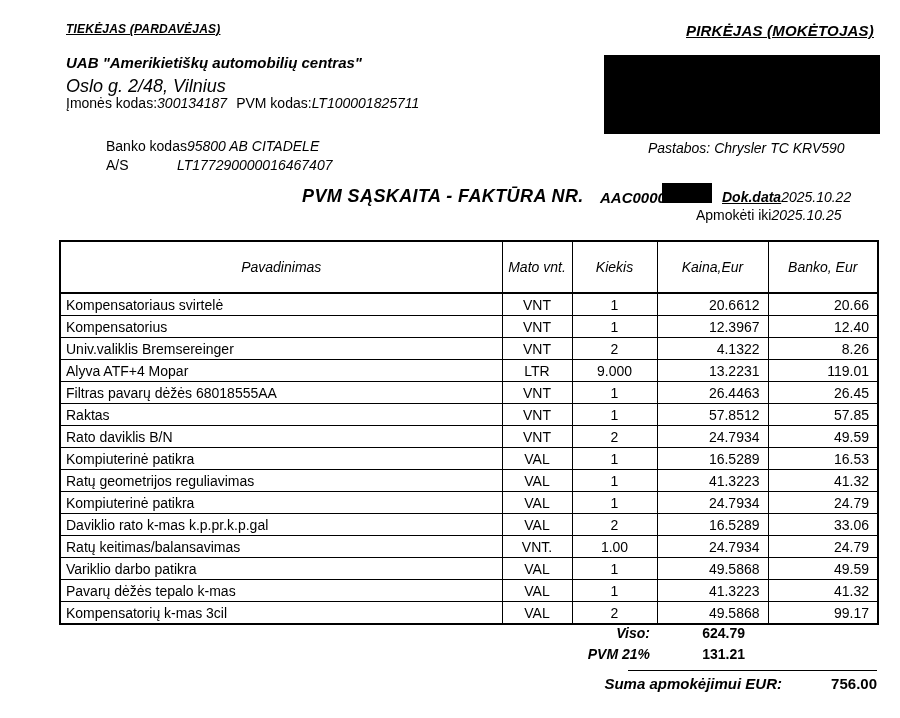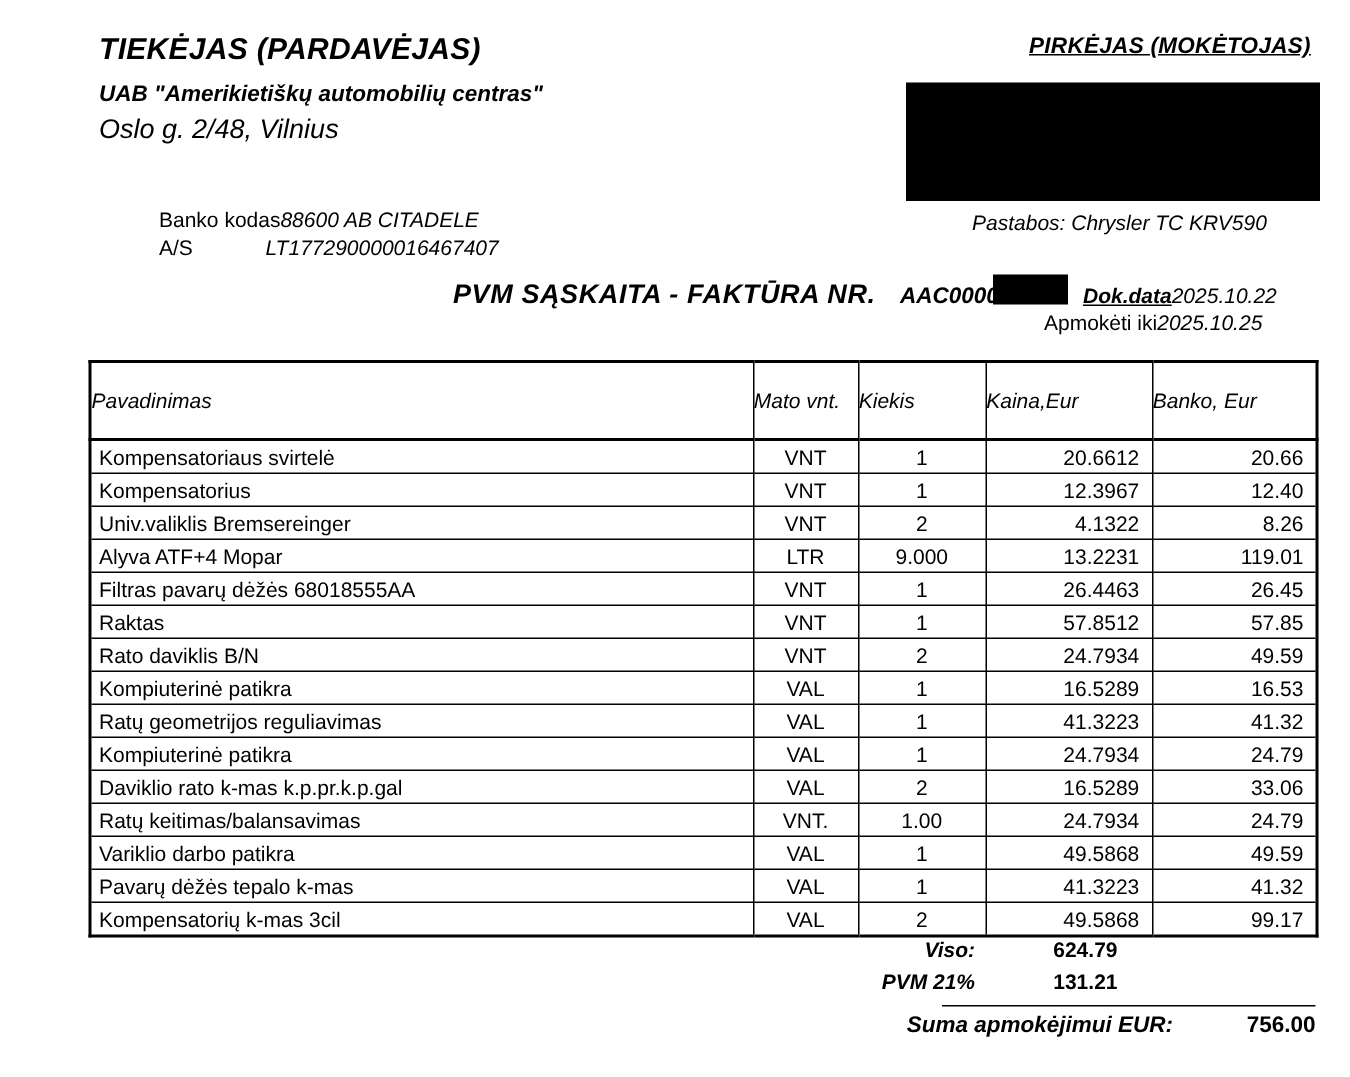--- a/index.html
+++ b/index.html
@@ -20,23 +20,24 @@
     position: relative;
     width: 900px;
     height: 718px;
   }
 
   
   .supplier-head {
     position: absolute;
     left: 66px;
     top: 22px;
-    font-size: 20px;
-    font-weight: bold;
-    font-style: italic;
+    font-size: 12px;
+    font-weight: bold;
+    font-style: italic;
+    text-decoration: underline;
     letter-spacing: 0.2px;
   }
   .buyer-head {
     position: absolute;
     left: 686px;
     top: 22px;
     font-size: 15px;
     font-weight: bold;
     font-style: italic;
     text-decoration: underline;
@@ -172,21 +173,21 @@
   table.items col.c-qty  { width: 85px; }
   table.items col.c-price{ width: 111px; }
   table.items col.c-sum  { width: 110px; }
 
   table.items thead th {
     border: 2px solid #000;
     height: 50px;
     font-size: 14px;
     font-weight: normal;
     font-style: italic;
-    text-align: left;
+    text-align: center;
     vertical-align: middle;
     padding: 0;
     margin-top: 36px;
   }
   table.items thead th.h-name { border-right-width: 1px; }
   table.items thead th.h-unit,
   table.items thead th.h-qty,
   table.items thead th.h-price { border-left-width: 1px; border-right-width: 1px; }
   table.items thead th.h-sum { border-left-width: 1px; }
 
@@ -263,23 +264,26 @@
 </head>
 <body>
 
 <div class="page">
 
   <div class="supplier-head">TIEKĖJAS (PARDAVĖJAS)</div>
   <div class="buyer-head">PIRKĖJAS (MOKĖTOJAS)</div>
 
   <div class="supplier-name">UAB "Amerikietiškų automobilių centras"</div>
   <div class="supplier-addr">Oslo g. 2/48, Vilnius</div>
+  <div class="supplier-codes">
+    <span class="lbl">Įmonės kodas:</span><span class="val">300134187</span><span class="gap"></span><span class="lbl">PVM kodas:</span><span class="val">LT100001825711</span>
+  </div>
 
   <div class="bank-line">
-    <span class="lbl">Banko kodas</span><span class="val">88600 AB CITADELE</span>
+    <span class="lbl">Banko kodas</span><span class="val">95800 AB CITADELE</span>
   </div>
   <div class="bank-line2">
     <span class="lbl acct-label">A/S</span><span class="val">LT177290000016467407</span>
   </div>
 
   <div class="redaction-buyer"></div>
   <div class="notes">Pastabos: Chrysler TC KRV590</div>
 
   <div class="inv-title">PVM SĄSKAITA - FAKTŪRA NR.</div>
   <div class="inv-no">AAC0000</div>

